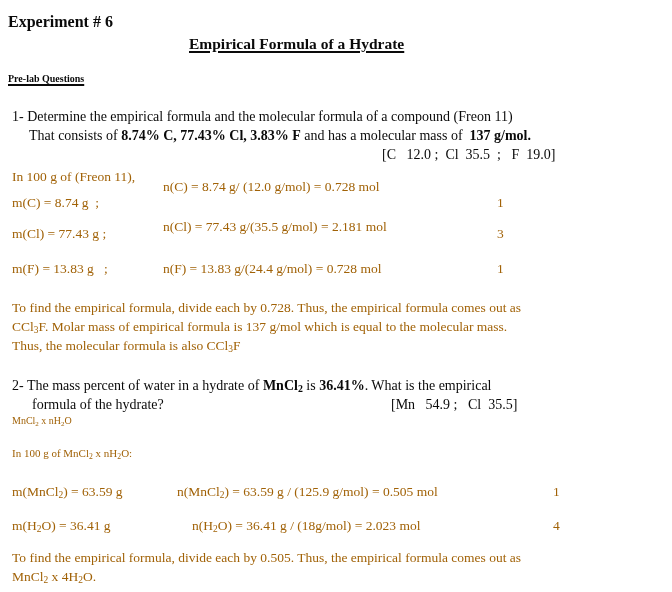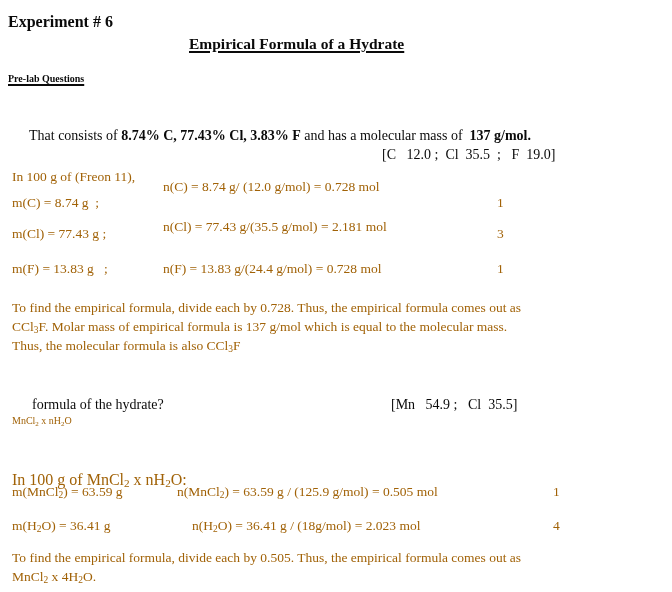--- a/index.html
+++ b/index.html
@@ -71,21 +71,21 @@
   .c3c { left: 497px; top: 262px; }
 
   .p1a { left: 12px; top: 301px; font-size: 13.5px; }
   .p1b { left: 12px; top: 320px; font-size: 13.5px; }
   .p1c { left: 12px; top: 339px; font-size: 13.5px; }
 
   .q2a { left: 12px;  top: 379px; font-size: 14px; }
   .q2b { left: 32px;  top: 398px; font-size: 14px; }
   .q2c { left: 391px; top: 398px; font-size: 14px; }
   .r2  { left: 12px;  top: 416px; font-size: 10px; }
-  .r3  { left: 12px;  top: 448px; font-size: 16px; margin-top: 24px; }
+  .r3  { left: 12px;  top: 448px; font-size: 11px; }
 
   .d1a { left: 12px;  top: 485px; }
   .d1b { left: 177px; top: 485px; }
   .d1c { left: 553px; top: 485px; }
   .d2a { left: 12px;  top: 519px; }
   .d2b { left: 192px; top: 519px; }
   .d2c { left: 553px; top: 519px; }
 
   .p2a { left: 12px; top: 551px; font-size: 13.5px; }
   .p2b { left: 12px; top: 570px; font-size: 13.5px; }
@@ -100,20 +100,21 @@
 <body>
 
 <div class="page">
 
   <div class="ln black t-exp">Experiment # 6</div>
 
   <div class="ln black t-title u">Empirical Formula of a Hydrate</div>
 
   <div class="ln black t-prelab u">Pre-lab Questions</div>
 
+  <div class="ln black q-line q1a">1- Determine the empirical formula and the molecular formula of a compound (Freon 11)</div>
 
   <div class="ln black q-line q1b"><span>That consists of </span><span class="b">8.74% C, 77.43% Cl, 3.83% F</span><span> and has a molecular mass of  </span><span class="b">137 g/mol.</span></div>
 
   <div class="ln black q-line q1c">[C   12.0 ;  Cl  35.5  ;   F  19.0]</div>
 
   <div class="ln red r1">In 100 g of (Freon 11),</div>
 
   <div class="ln red calc c1a">m(C) = 8.74 g  ;</div>
   <div class="ln red calc c1b">n(C) = 8.74 g/ (12.0 g/mol) = 0.728 mol</div>
   <div class="ln red calc c1c">1</div>
@@ -125,20 +126,21 @@
   <div class="ln red calc c3a">m(F) = 13.83 g   ;</div>
   <div class="ln red calc c3b">n(F) = 13.83 g/(24.4 g/mol) = 0.728 mol</div>
   <div class="ln red calc c3c">1</div>
 
   <div class="ln red p1a">To find the empirical formula, divide each by 0.728. Thus, the empirical formula comes out as</div>
 
   <div class="ln red p1b"><span>CCl</span><sub>3</sub><span>F. Molar mass of empirical formula is 137 g/mol which is equal to the molecular mass.</span></div>
 
   <div class="ln red p1c"><span>Thus, the molecular formula is also CCl</span><sub>3</sub><span>F</span></div>
 
+  <div class="ln black q2a"><span>2- The mass percent of water in a hydrate of </span><span class="b">MnCl</span><sub class="b">2</sub><span> is </span><span class="b">36.41%</span><span>. What is the empirical</span></div>
 
   <div class="ln black q2b">formula of the hydrate?</div>
 
   <div class="ln black q2c">[Mn   54.9 ;   Cl  35.5]</div>
 
   <div class="ln red r2"><span>MnCl</span><sub>2</sub><span> x nH</span><sub>2</sub><span>O</span></div>
 
   <div class="ln red r3"><span>In 100 g of MnCl</span><sub>2</sub><span> x nH</span><sub>2</sub><span>O:</span></div>
 
   <div class="ln red calc d1a"><span>m(MnCl</span><sub>2</sub><span>) = 63.59 g</span></div>

